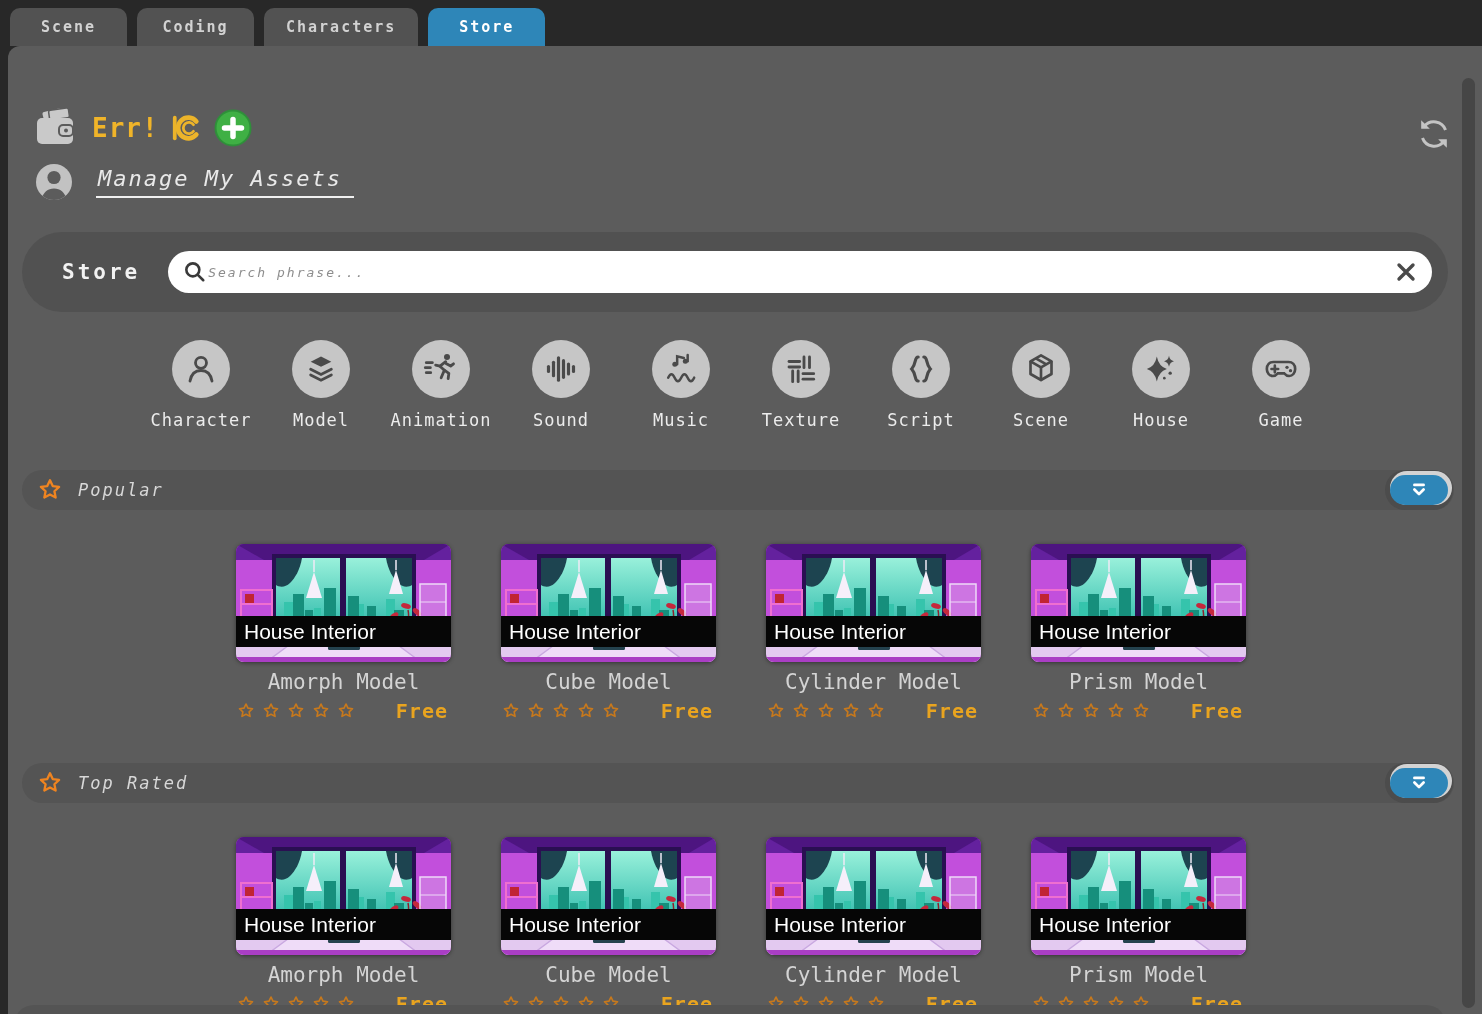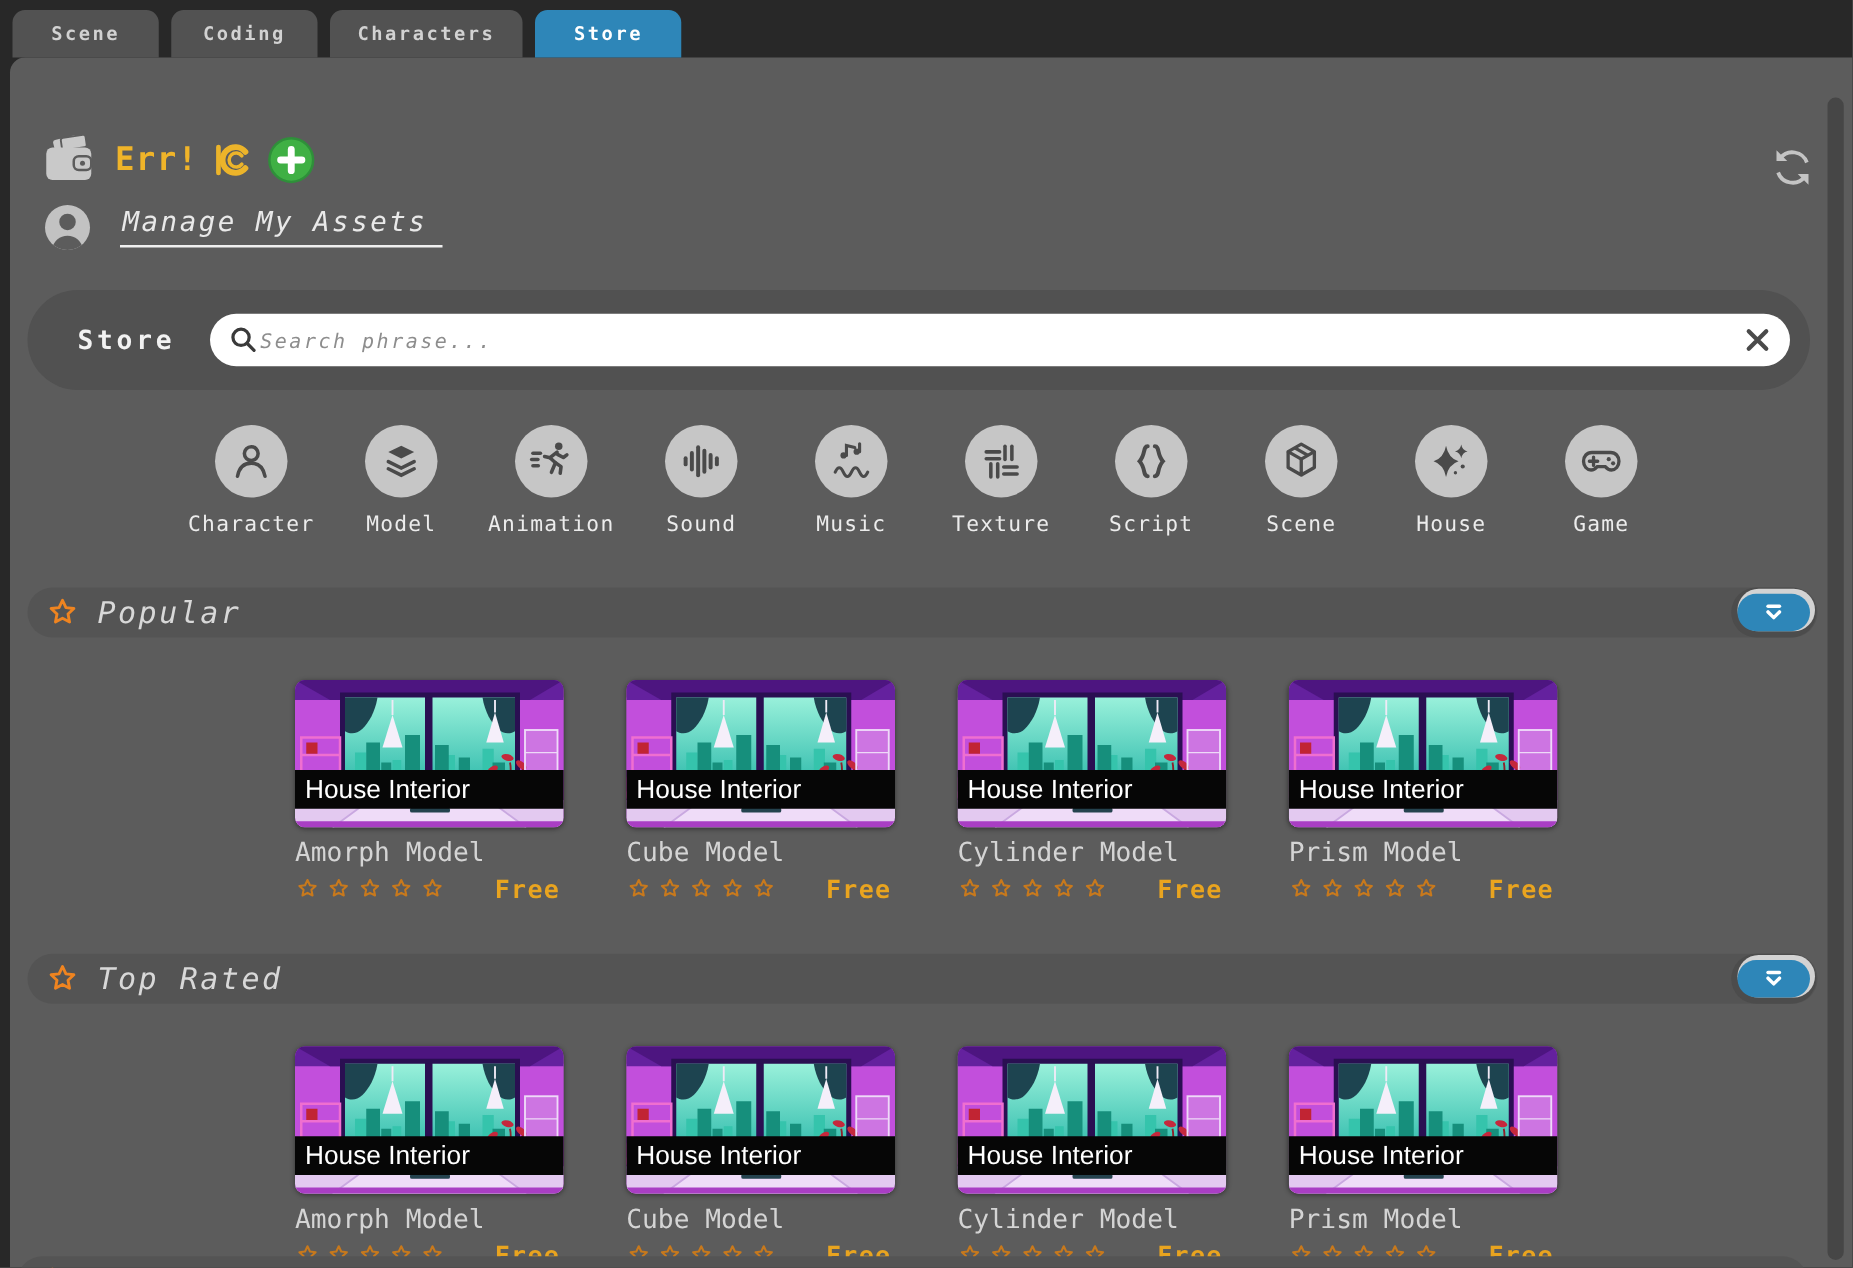--- a/index.html
+++ b/index.html
@@ -46,21 +46,21 @@
     display:flex; align-items:center;
   }
   .search-label { color:#f2f2f2; font-size:21px; font-weight:bold; letter-spacing:3px; margin-left:40px; }
   .search-pill {
     flex:1; height:42px; margin:0 16px 0 28px;
     background:#ffffff; border-radius:21px;
     display:flex; align-items:center; padding:0 14px;
   }
   .search-pill input {
     flex:1; border:none; outline:none; background:transparent;
-    font-family:inherit; font-style:italic; font-size:16px; letter-spacing:2px; color:#ec4899;
+    font-family:inherit; font-style:italic; font-size:13px; letter-spacing:2px; color:#ec4899;
   }
   .search-pill input::placeholder { color:#8d8d8d; }
   .icon-btn { cursor:pointer; display:flex; align-items:center; }
 
   
   .categories {
     position:absolute; top:294px; left:133px; width:1200px;
     display:flex;
   }
   .cat { flex:1; display:flex; flex-direction:column; align-items:center; cursor:pointer; }
@@ -71,29 +71,29 @@
   .cat-circle svg { width:40px; height:40px; }
   .cat-label { margin-top:12px; color:#ececec; font-size:17px; letter-spacing:1px; }
 
   
   .sections { position:absolute; top:424px; left:14px; width:1432px; }
   .section-header {
     height:40px; background:#545454; border-radius:20px;
     display:flex; align-items:center; padding:0 6px 0 14px;
   }
   .section-star { width:28px; height:28px; }
-  .section-title { margin-left:14px; color:#d8d8d8; font-style:italic; font-size:24px; letter-spacing:2px; }
+  .section-title { margin-left:14px; color:#d8d8d8; font-style:italic; font-size:17px; letter-spacing:2px; }
   .spacer { flex:1; }
   .collapse-btn {
     width:58px; height:30px; border-radius:15px; background:#2e86b8;
     display:flex; align-items:center; justify-content:center; cursor:pointer;
     box-shadow:2px -2px 0 2px rgba(235,235,235,.85), 0 0 0 5px rgba(70,70,70,.55);
   }
   .cards { display:flex; gap:50px; margin:34px 0 40px 214px; }
-  .card { width:215px; cursor:pointer; }
+  .card { width:215px; cursor:pointer;text-align:center; }
   .thumb {
     position:relative; width:215px; height:118px; border-radius:8px; overflow:hidden;
     box-shadow:0 1px 4px rgba(0,0,0,.45);
   }
   .thumb svg.thumb-art { position:absolute; inset:0; width:100%; height:100%; }
   .thumb-banner {
     position:absolute; left:0; right:0; top:72px; height:31px;
     background:#060606; display:flex; align-items:center; padding-left:8px;
     font-family:"Liberation Sans","DejaVu Sans",sans-serif;
     color:#ffffff; font-size:21px;

